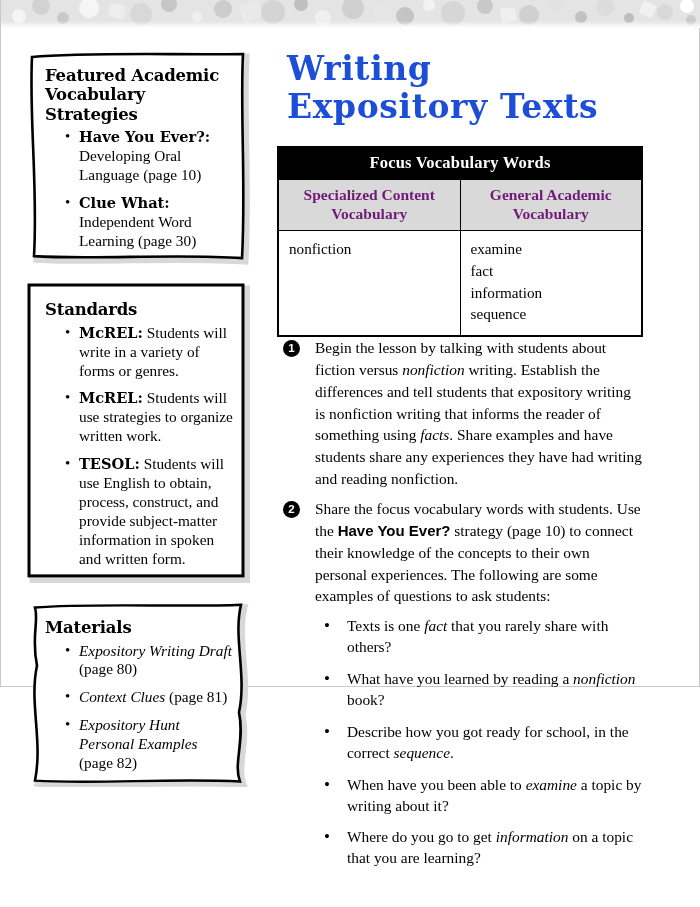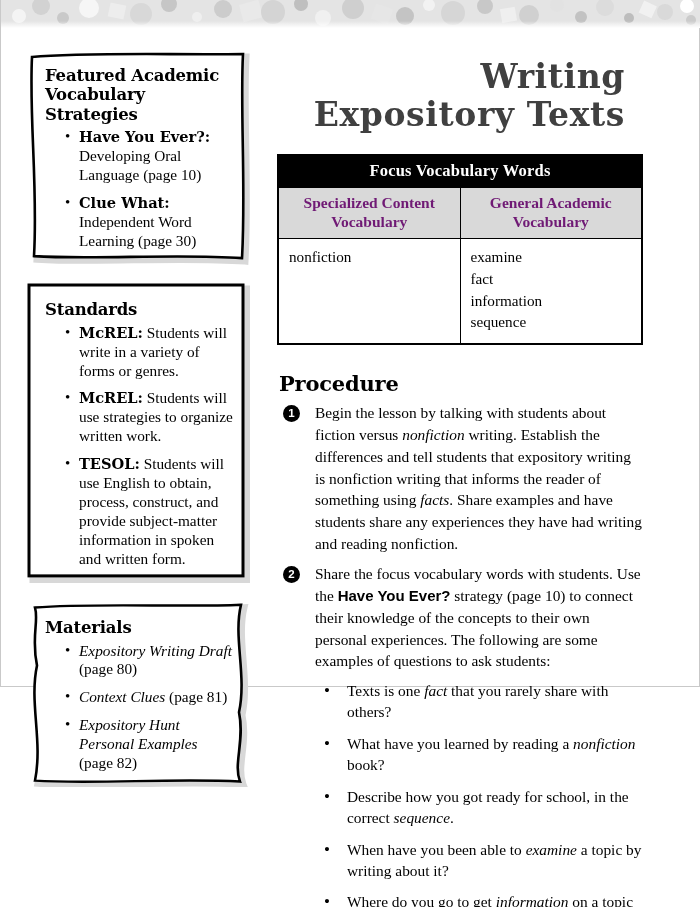--- a/index.html
+++ b/index.html
@@ -103,28 +103,28 @@
   }
   .sbox li b {
     font-family: "DejaVu Serif", "Liberation Serif", serif;
     font-weight: bold;
     font-size: 14.6px;
   }
   .sbox li i { font-style: italic; }
 
   
   .doc-title {
-    margin: 12px;
-    text-align: right;
+    margin: 4px;
+    text-align: left;
     font-family: "DejaVu Serif", "Liberation Serif", serif;
     font-weight: bold;
     font-size: 33px;
     line-height: 1.14;
     letter-spacing: 0.6px;
-    color: #404040;
+    color: #1d4ed8;
     padding: 0 6px;
   }
 
   
   .vocab-table {
     margin-top: 21px;
     border-collapse: collapse;
     width: 100%;
     table-layout: fixed;
     border: 2px solid #000000;
@@ -367,21 +367,20 @@
           <td>
             <span class="word">examine</span>
             <span class="word">fact</span>
             <span class="word">information</span>
             <span class="word">sequence</span>
           </td>
         </tr>
       </tbody>
     </table>
 
-    <h2 class="proc-head">Procedure</h2>
 
     <ol class="steps">
 
       <li class="step">
         <span class="stepnum">1</span>
         <span class="rich"><span>Begin the lesson by talking with students about fiction versus </span><i>nonfiction</i><span> writing.  Establish the differences and tell students that expository writing is nonfiction writing that informs the reader of something using </span><i>facts</i><span>.  Share examples and have students share any experiences they have had writing and reading nonfiction.</span></span>
       </li>
 
       <li class="step">
         <span class="stepnum">2</span>

